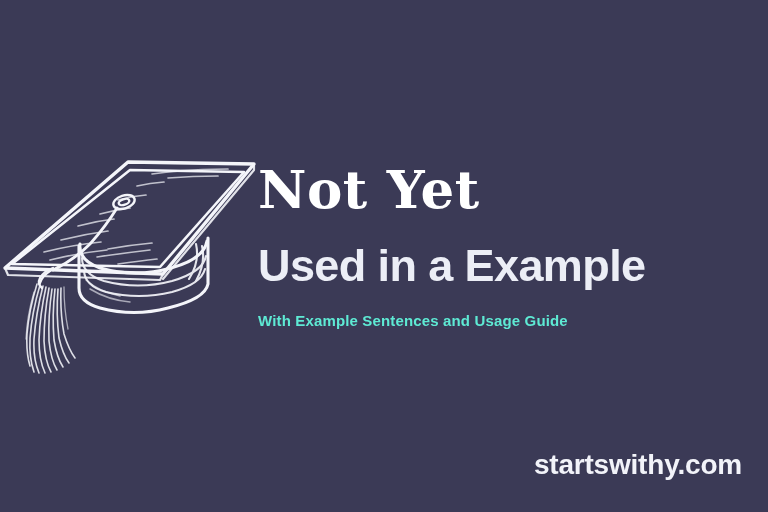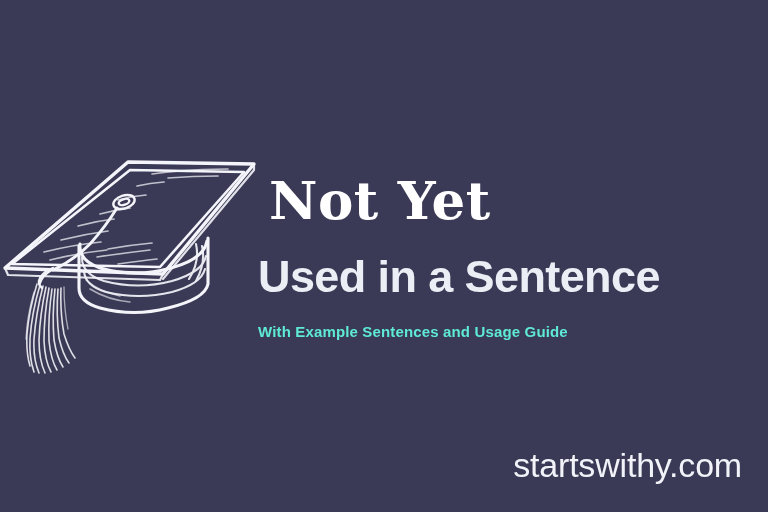--- a/index.html
+++ b/index.html
@@ -42,21 +42,21 @@
     width: 500px;
   }
 
   #eyebrow-title {
     font-family: "DejaVu Serif", "Liberation Serif", serif;
     font-weight: 700;
     font-size: 53px;
     line-height: 58px;
     color: #ffffff;
     letter-spacing: 0.5px;
-    margin: 11px;
+    margin: 0;
     white-space: nowrap;
   }
 
   #main-headline {
     font-family: "Liberation Sans", sans-serif;
     font-weight: 700;
     font-size: 45px;
     line-height: 52px;
     color: #eceef6;
     letter-spacing: -0.6px;
@@ -74,22 +74,22 @@
     margin: 19px 0 0 0;
     white-space: nowrap;
   }
 
   
   #brand-watermark {
     position: absolute;
     right: 26px;
     bottom: 28px;
     font-family: "Liberation Sans", sans-serif;
-    font-weight: 400;
-    font-size: 34px;
+    font-weight: 700;
+    font-size: 28px;
     line-height: 38px;
     color: #f2f3f9;
     letter-spacing: -0.2px;
     white-space: nowrap;
   }
 </style>
 </head>
 <body>
 
 <div id="canvas">
@@ -168,19 +168,19 @@
       </g>
       <g stroke-width="1.3" opacity="0.6">
         <path d="M34 152 Q27 176 26 199"></path>
         <path d="M64 147 Q64 169 68 189"></path>
       </g>
     </svg>
   </div>
 
   <div id="text-block">
     <div id="eyebrow-title">Not Yet</div>
-    <div id="main-headline">Used in a Sentence</div>
+    <div id="main-headline">Used in a Example</div>
     <div id="subtitle">With Example Sentences and Usage Guide</div>
   </div>
 
   <div id="brand-watermark">startswithy.com</div>
 
 </div>
 
 </body></html>

